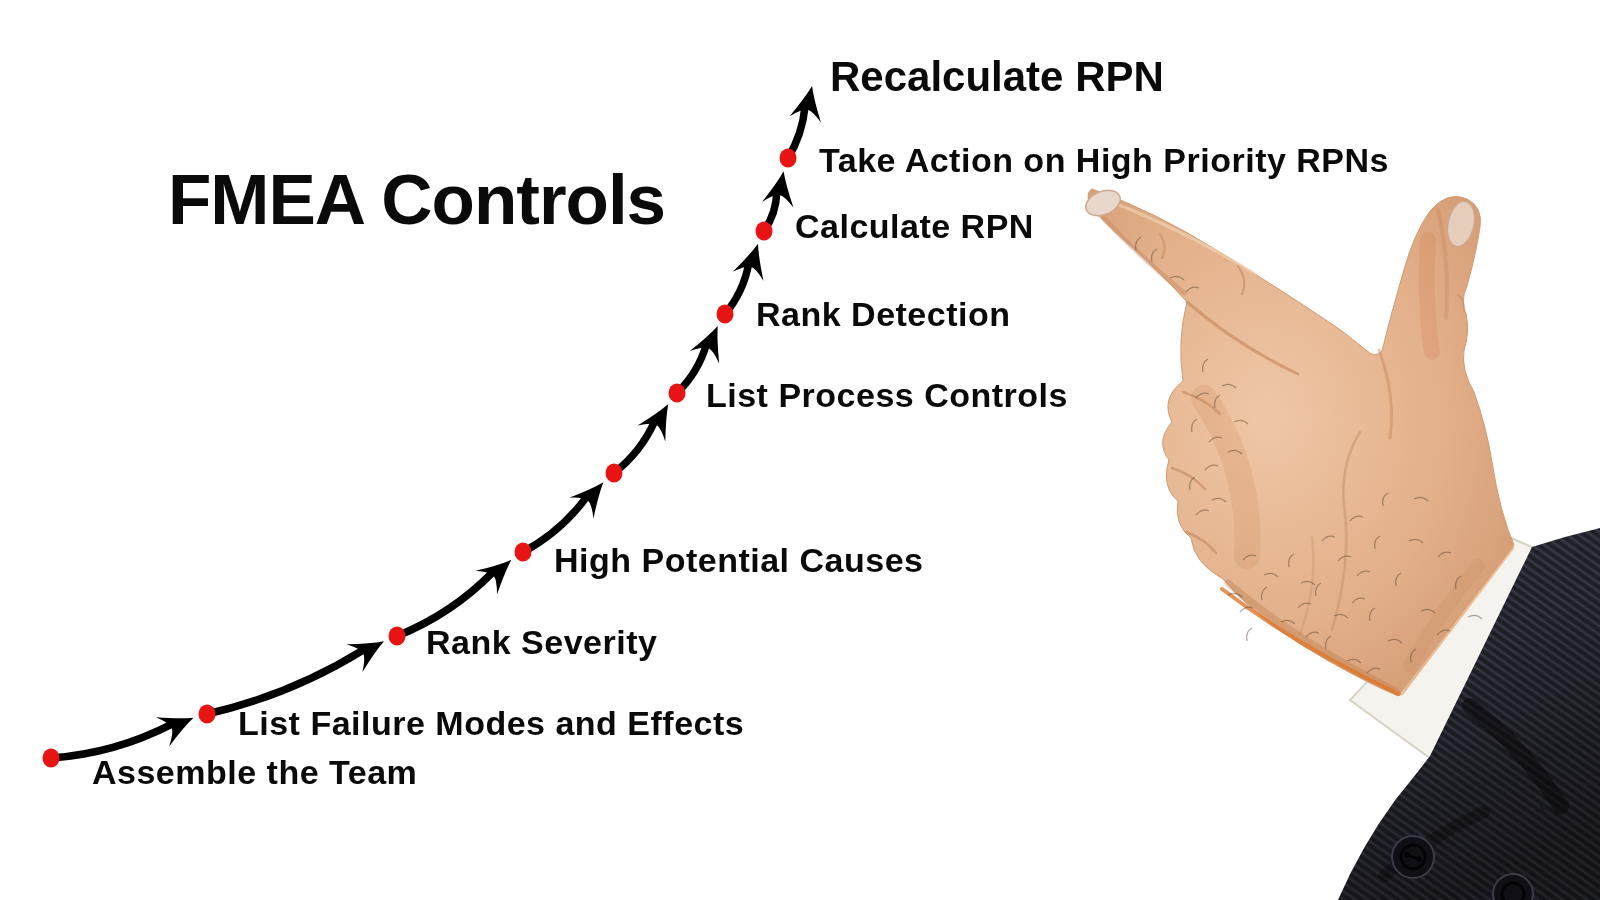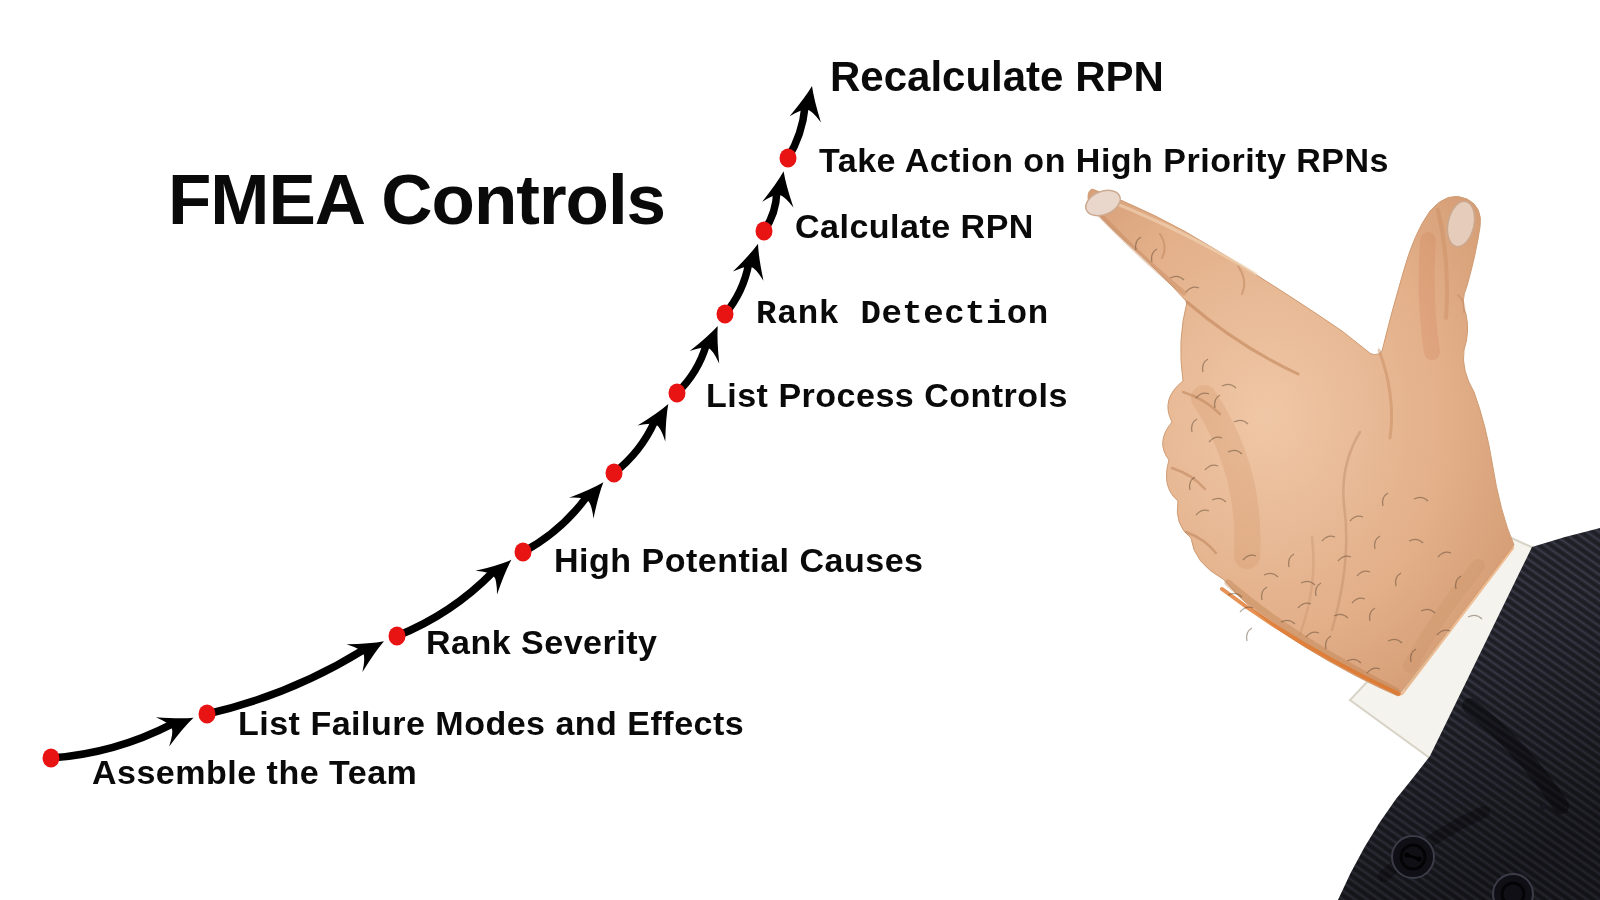--- a/index.html
+++ b/index.html
@@ -205,18 +205,18 @@
   </svg>
 
   <div id="labels">
     <div id="final-label" style="left: 822px; top: 78px;">Recalculate RPN</div>
 
   <div class="step-label" style="left: 84px; top: 773px;">Assemble the Team</div>
       <div class="step-label" style="left: 230px; top: 724px;">List Failure Modes and Effects</div>
       <div class="step-label" style="left: 418px; top: 643px;">Rank Severity</div>
       <div class="step-label" style="left: 546px; top: 561px;">High Potential Causes</div>
       <div class="step-label" style="left: 698px; top: 396px; text-align: center;">List Process Controls</div>
-      <div class="step-label" style="left: 748px; top: 315px; font-family: Liberation Mono, monospace;">Rank Detection</div>
+      <div class="step-label" style="left: 748px; top: 315px;">Rank Detection</div>
       <div class="step-label" style="left: 787px; top: 227px; text-align: center;">Calculate RPN</div>
       <div class="step-label" style="left: 811px; top: 161px; text-align: right;">Take Action on High Priority RPNs</div>
     </div>
 
 </div>
 
 </body></html>

